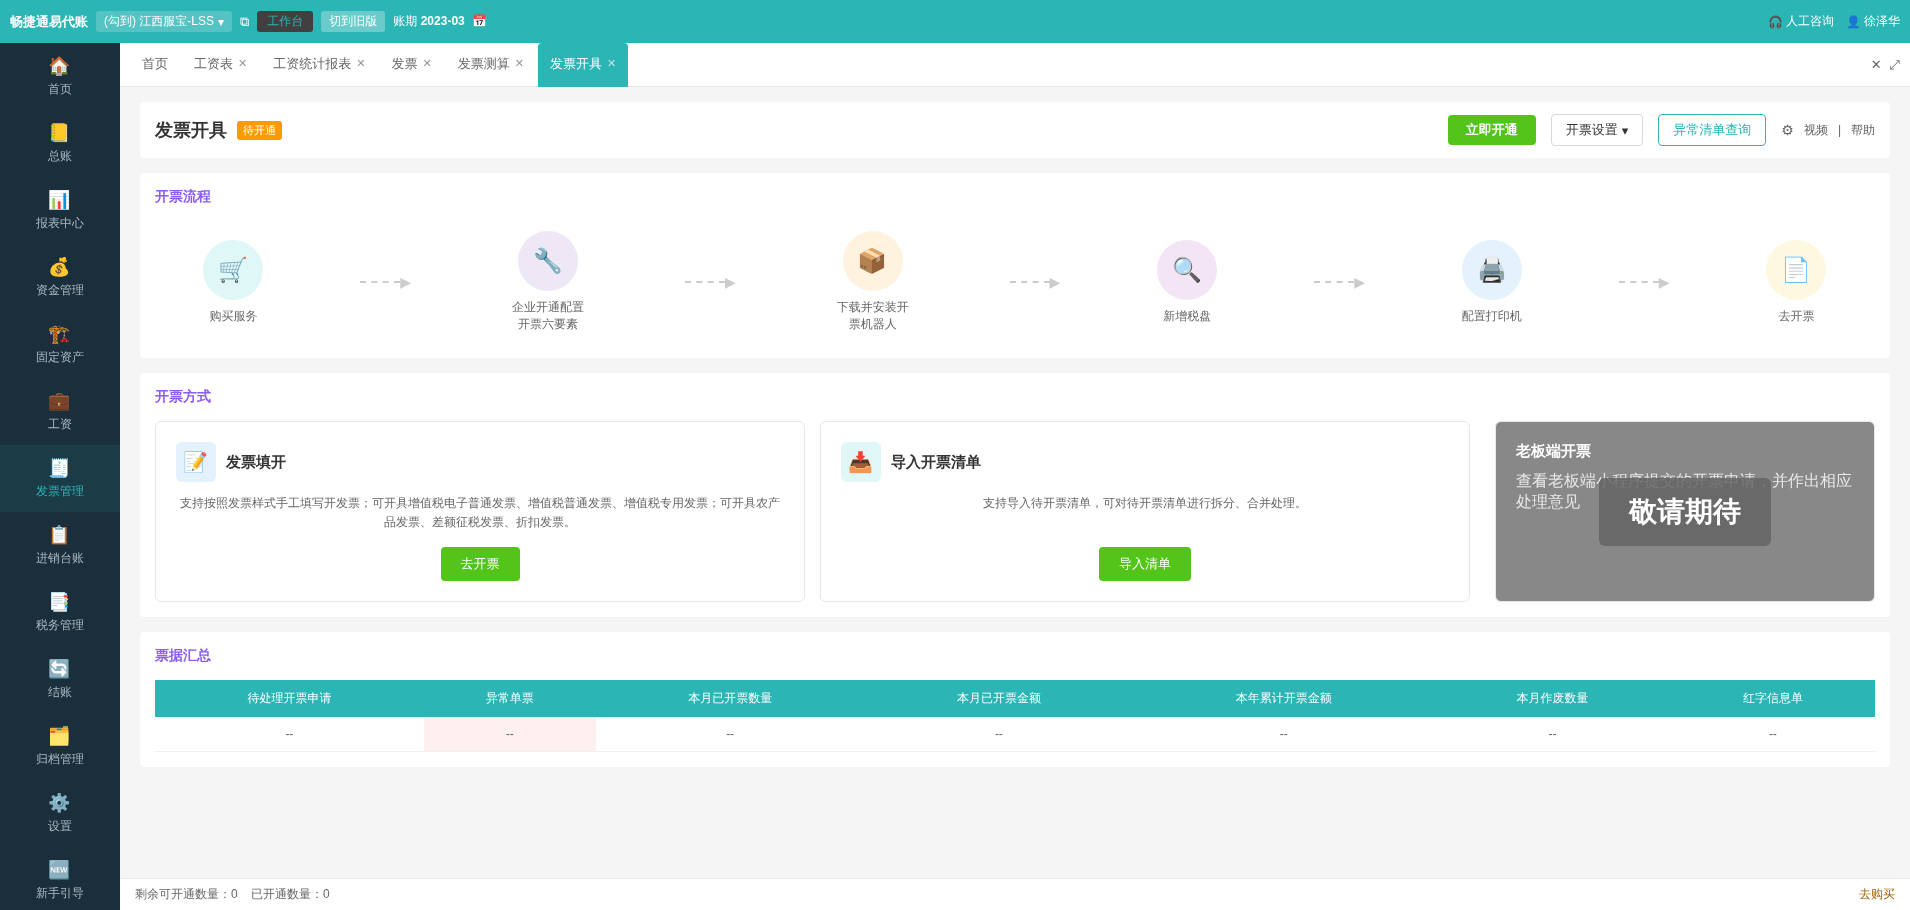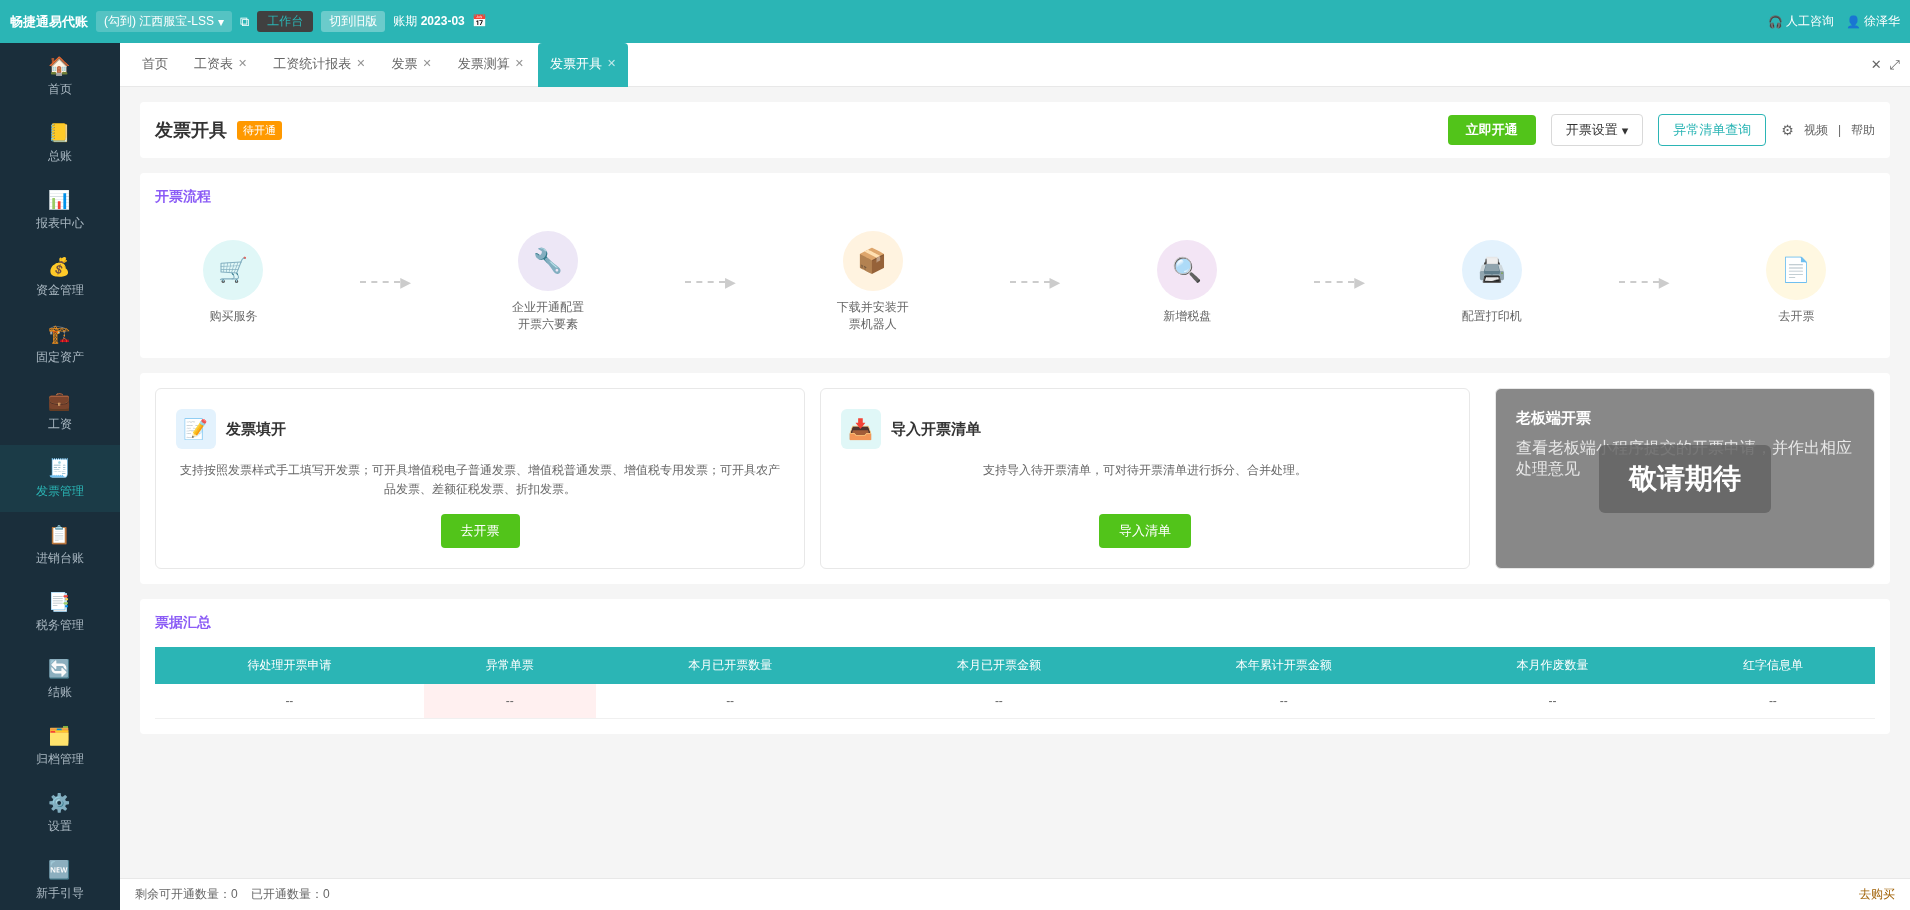--- a/index.html
+++ b/index.html
@@ -300,20 +300,21 @@
 
           <div class="process-step">
             <div class="process-icon icon-amber">📄</div>
             <span class="process-label">去开票</span>
           </div>
 
         </div>
       </div>
 
       <div class="section">
+        <div class="section-title">开票方式</div>
         <div class="methods-row">
 
           <div class="method-card">
             <div class="method-header">
               <div class="method-icon blue">📝</div>
               <span class="method-title">发票填开</span>
             </div>
             <p class="method-desc">支持按照发票样式手工填写开发票；可开具增值税电子普通发票、增值税普通发票、增值税专用发票；可开具农产品发票、差额征税发票、折扣发票。</p>
             <button class="btn-green">去开票</button>
           </div>

